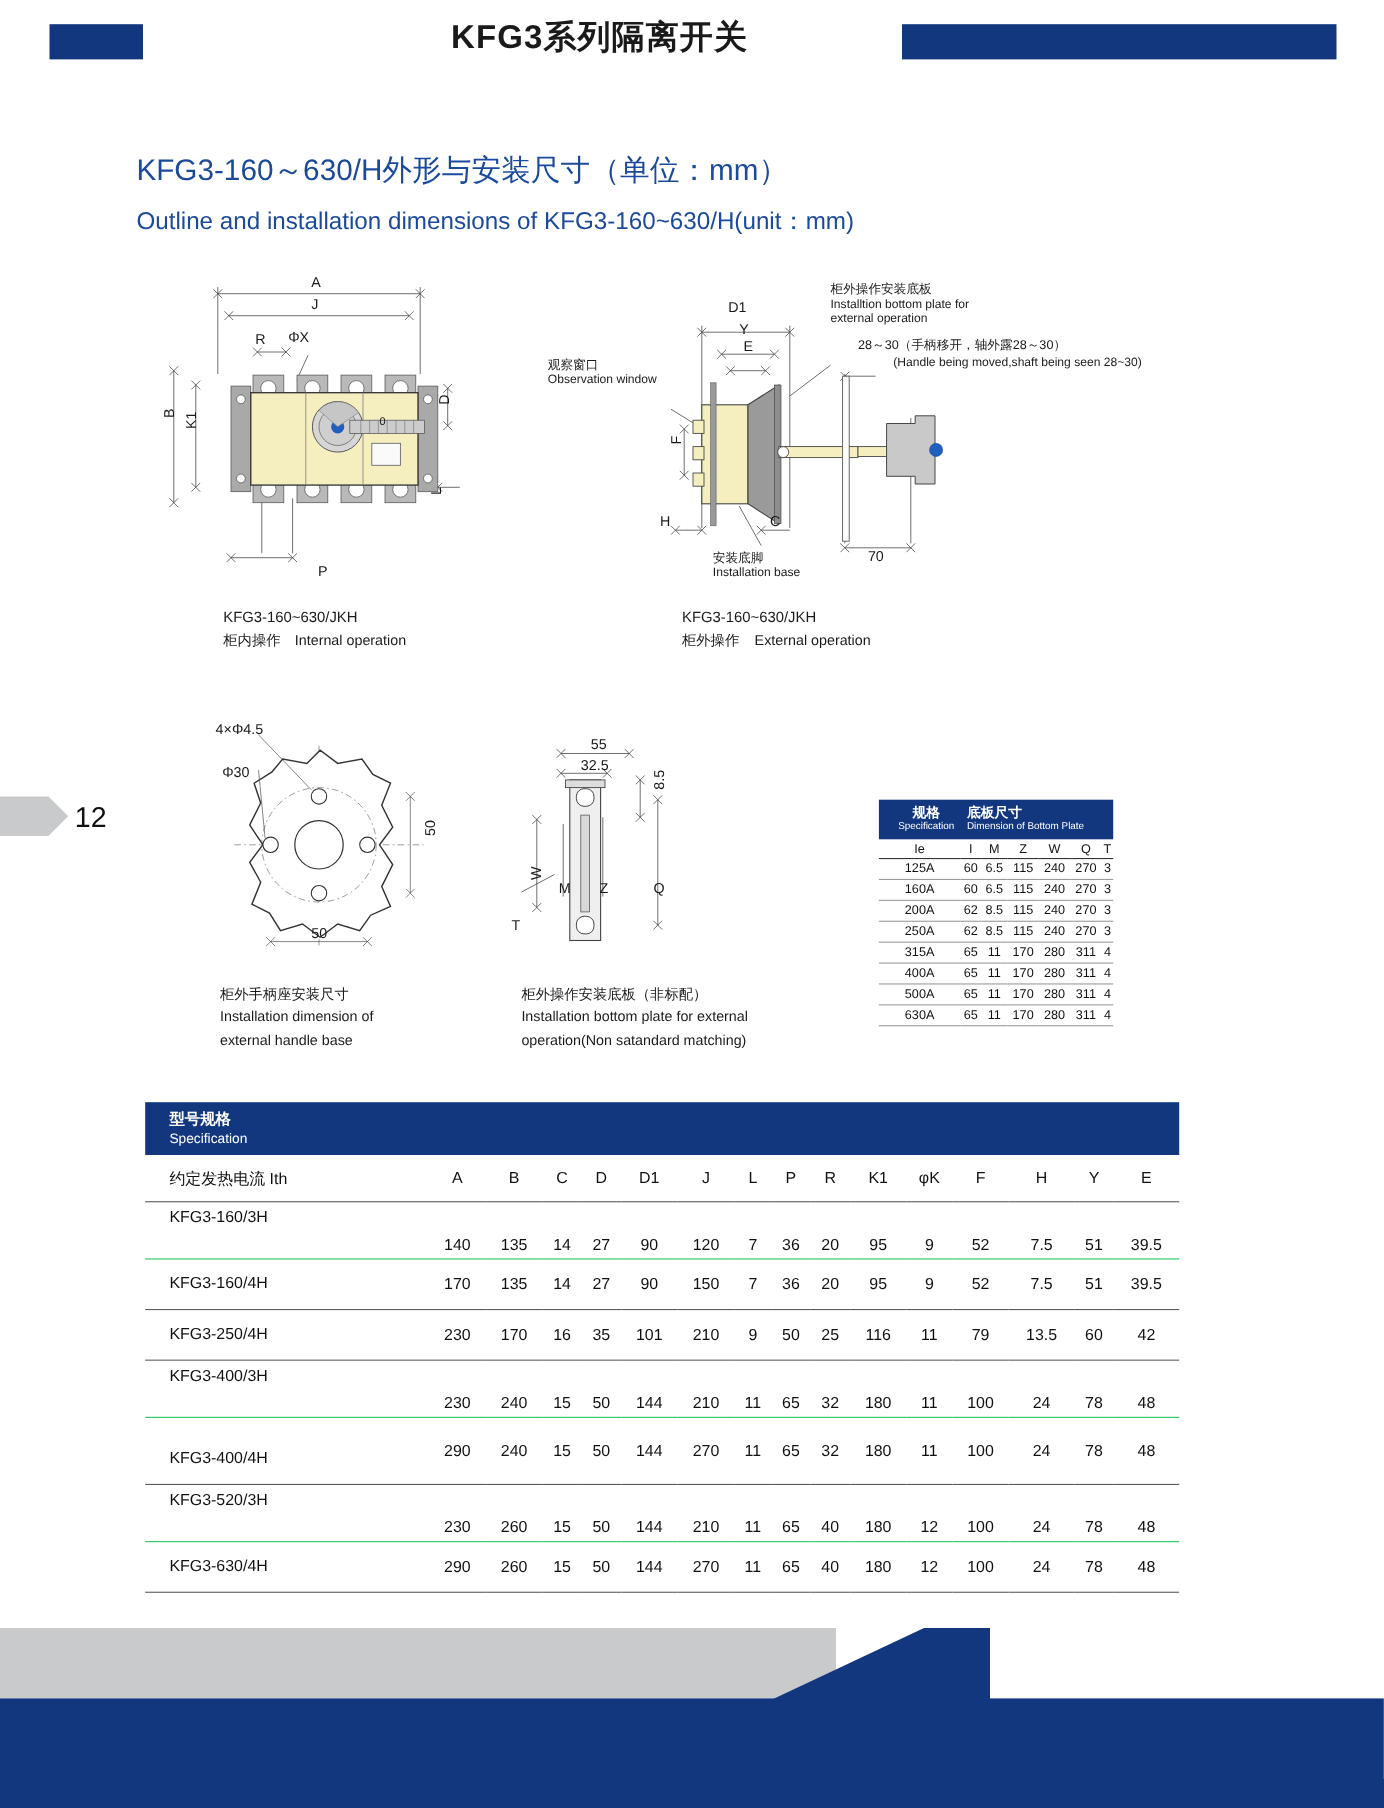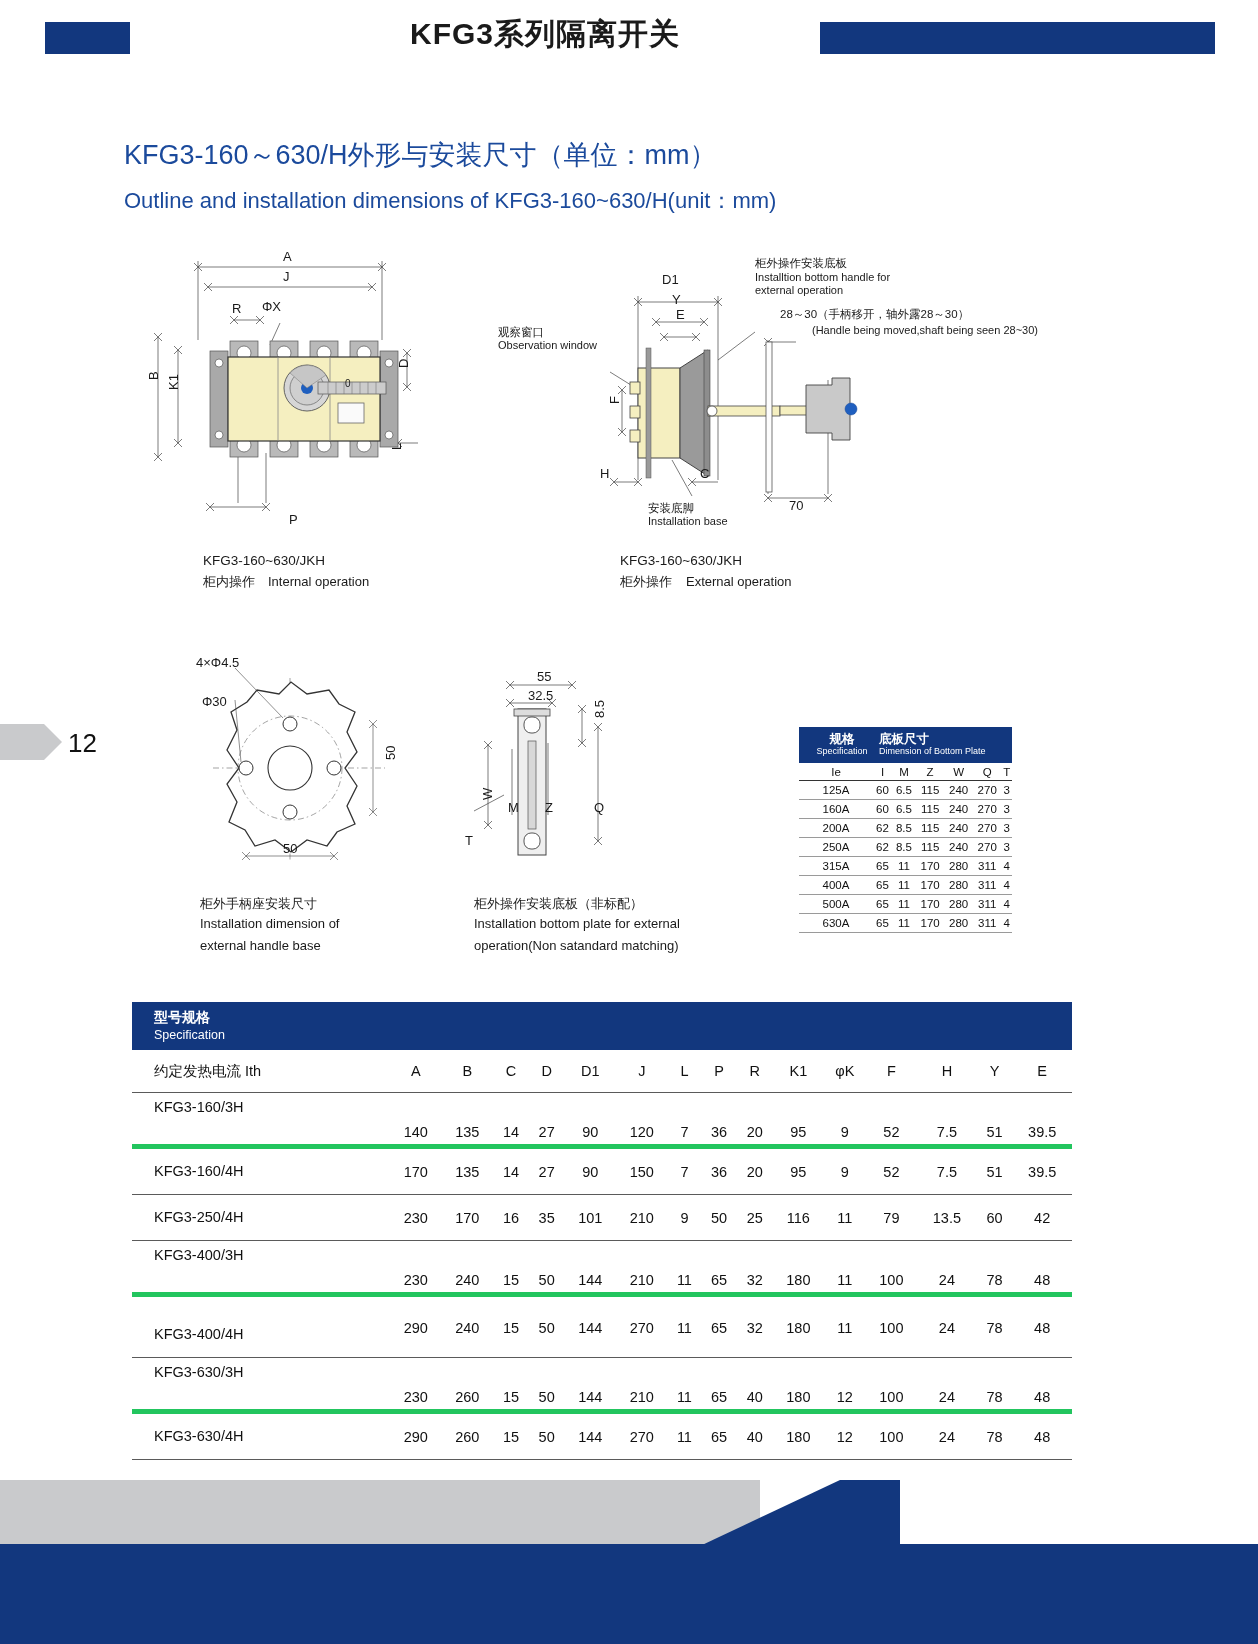--- a/index.html
+++ b/index.html
@@ -52,21 +52,21 @@
   #main-table{position:absolute;left:132px;top:1002px;width:940px;}
   .mt-head{background:#12377e;color:#fff;height:48px;position:relative;}
   .mt-head .mh1{position:absolute;left:22px;top:6px;font-size:14px;font-weight:bold;line-height:1.35;}
   .mt-head .mh1 span{display:block;font-size:12.5px;font-weight:normal;}
   .mt-head .mh2{position:absolute;left:263px;top:6px;font-size:14px;font-weight:bold;line-height:1.35;}
   .mt-head .mh2 span{display:block;font-size:12.5px;font-weight:normal;}
   #main-table table{border-collapse:collapse;width:100%;font-size:14.5px;color:#111;}
   #main-table td{text-align:center;}
   #main-table td.name{text-align:left;padding-left:22px;width:235px;font-size:14.5px;}
   .rowline{border-bottom:1.6px solid #5a5a5a;}
-  .thin{border-bottom:5px solid #22c55e;}
+  .thin{border-bottom:1px solid #22c55e;}
 
   
   .ft-gray{position:absolute;left:0;top:1480px;width:760px;height:64px;background:#c9cacc;}
   .ft-blue{position:absolute;left:0;top:1544px;width:1258px;height:100px;background:#12377e;}
 </style>
 </head>
 <body>
 
 <div class="hdr-bar-left"></div>
 <div class="hdr-bar-right"></div>
@@ -259,21 +259,21 @@
 </div>
 <div class="dlab big" style="left:662px;top:272px;">D1</div>
 <div class="dlab big" style="left:672px;top:292px;">Y</div>
 <div class="dlab big" style="left:676px;top:307px;">E</div>
 <div class="dlab big" style="left:607px;top:404px;transform:rotate(-90deg);transform-origin:left top;">F</div>
 <div class="dlab big" style="left:600px;top:466px;">H</div>
 <div class="dlab big" style="left:700px;top:466px;">C</div>
 <div class="dlab big" style="left:789px;top:498px;">70</div>
 
 <div class="dlab cn" style="left:755px;top:256px;">柜外操作安装底板</div>
-<div class="dlab" style="left:755px;top:271px;">Installtion bottom handle for</div>
+<div class="dlab" style="left:755px;top:271px;">Installtion bottom plate for</div>
 <div class="dlab" style="left:755px;top:284px;">external operation</div>
 <div class="dlab cn" style="left:780px;top:307px;">28～30（手柄移开，轴外露28～30）</div>
 <div class="dlab" style="left:812px;top:324px;">(Handle being moved,shaft being seen 28~30)</div>
 <div class="dlab cn" style="left:498px;top:325px;">观察窗口</div>
 <div class="dlab" style="left:498px;top:339px;">Observation window</div>
 <div class="dlab cn" style="left:648px;top:501px;">安装底脚</div>
 <div class="dlab" style="left:648px;top:515px;">Installation base</div>
 
 <div class="cap" style="left:620px;top:551px;">KFG3-160~630/JKH</div>
 <div class="cap2" style="left:620px;top:573px;">柜外操作</div>
@@ -586,21 +586,21 @@
           <td style="vertical-align: middle; padding-bottom: 0px;">65</td>
           <td style="vertical-align: middle; padding-bottom: 0px;">32</td>
           <td style="vertical-align: middle; padding-bottom: 0px;">180</td>
           <td style="vertical-align: middle; padding-bottom: 0px;">11</td>
           <td style="vertical-align: middle; padding-bottom: 0px;">100</td>
           <td style="vertical-align: middle; padding-bottom: 0px;">24</td>
           <td style="vertical-align: middle; padding-bottom: 0px;">78</td>
           <td style="vertical-align: middle; padding-bottom: 0px;">48</td>
         </tr>
         <tr class="thin">
-          <td class="name" style="height: 44px; vertical-align: top; padding-top: 6px;">KFG3-630/3H</td>
+          <td class="name" style="height: 44px; vertical-align: top; padding-top: 6px;">KFG3-520/3H</td>
           <td style="vertical-align: bottom; padding-bottom: 4px;">230</td>
           <td style="vertical-align: bottom; padding-bottom: 4px;">260</td>
           <td style="vertical-align: bottom; padding-bottom: 4px;">15</td>
           <td style="vertical-align: bottom; padding-bottom: 4px;">50</td>
           <td style="vertical-align: bottom; padding-bottom: 4px;">144</td>
           <td style="vertical-align: bottom; padding-bottom: 4px;">210</td>
           <td style="vertical-align: bottom; padding-bottom: 4px;">11</td>
           <td style="vertical-align: bottom; padding-bottom: 4px;">65</td>
           <td style="vertical-align: bottom; padding-bottom: 4px;">40</td>
           <td style="vertical-align: bottom; padding-bottom: 4px;">180</td>

